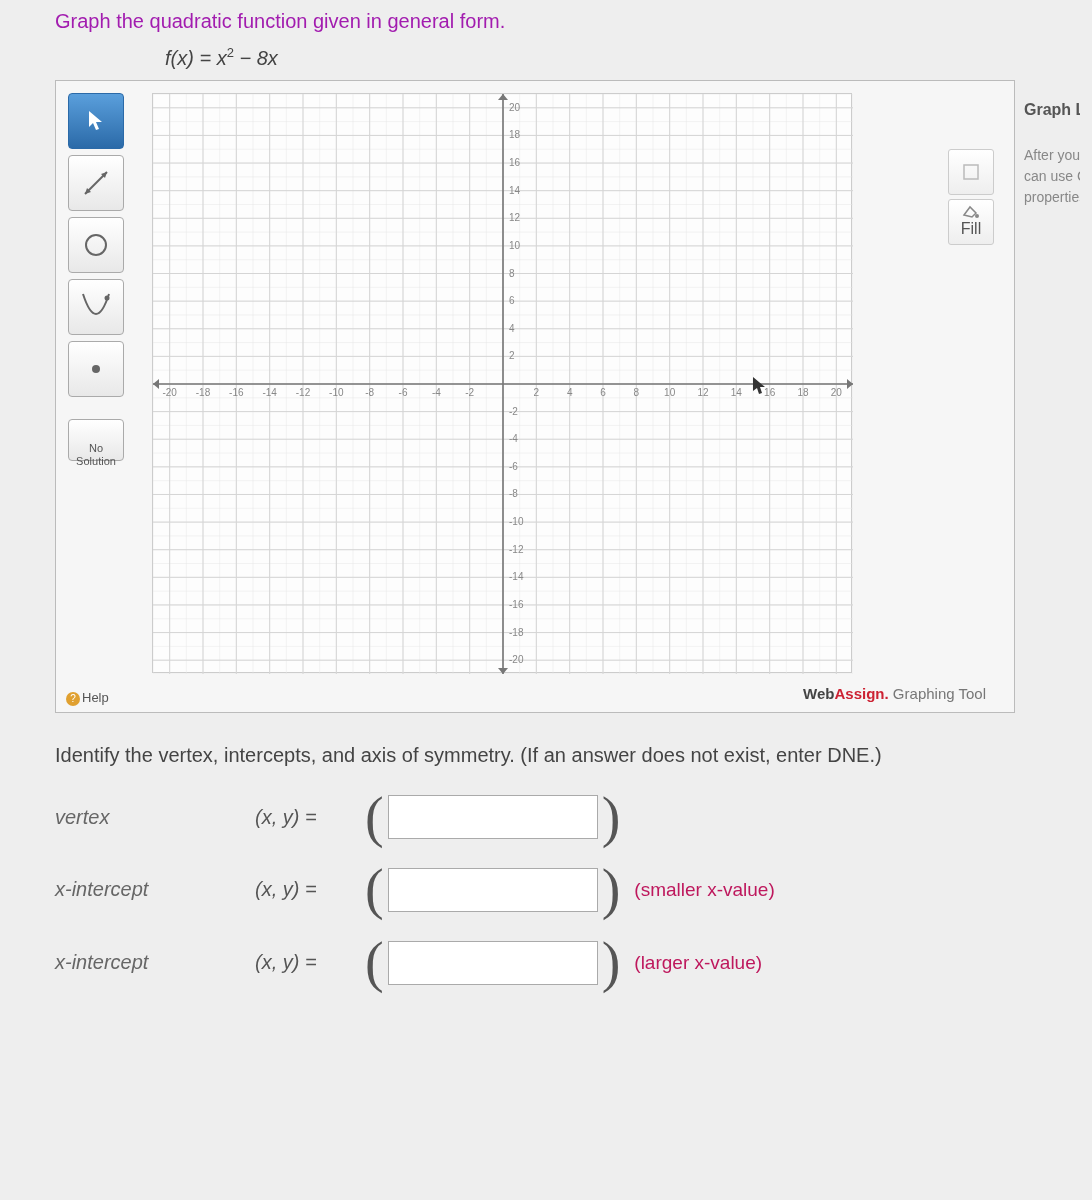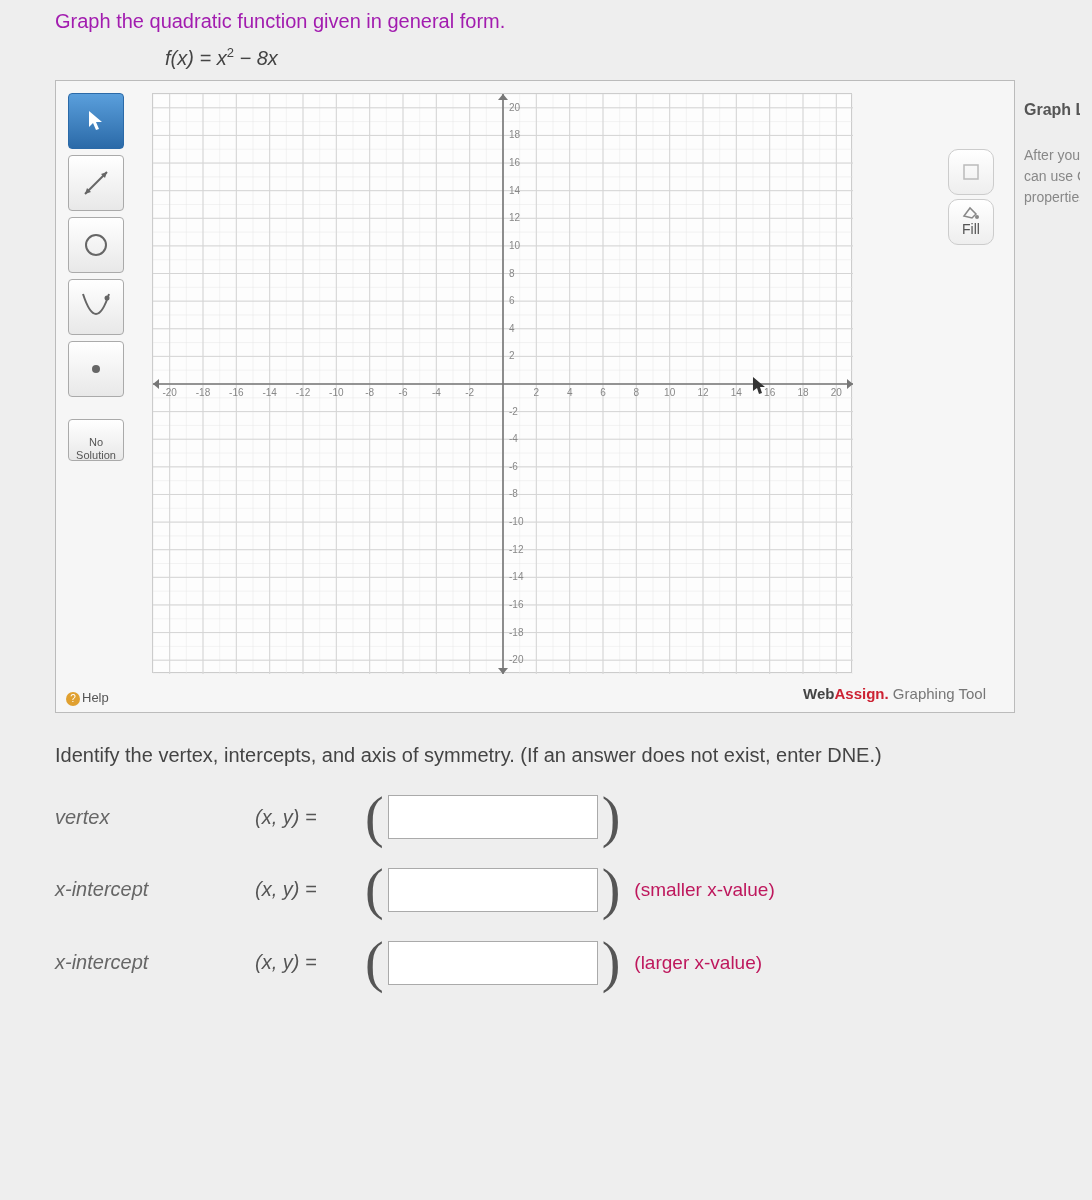--- a/index.html
+++ b/index.html
@@ -66,21 +66,21 @@
   .tool svg { display: block; }
   .no-sol {
     width: 56px;
     height: 42px;
     border: 1px solid #aaa;
     border-radius: 4px;
     background: linear-gradient(#fff, #e8e8e8);
     font-size: 11px;
     text-align: center;
     line-height: 1.2;
-    padding-top: 16px;
+    padding-top: 22px;
     color: #555;
     cursor: pointer;
   }
   .plot-area {
     position: relative;
     flex: 1;
     height: 590px;
   }
   .plot-frame {
     position: absolute;
@@ -97,24 +97,24 @@
     top: 60px;
     width: 48px;
     display: flex;
     flex-direction: column;
     gap: 4px;
   }
   .rc-btn {
     width: 46px;
     height: 46px;
     border: 1px solid #ccc;
-    border-radius: 10px;
+    border-radius: 3px;
     background: linear-gradient(#fff,#eee);
     cursor: pointer;
-    font-size: 14px;
+    font-size: 16px;
     color: #555;
     display:flex;align-items:center;justify-content:center;
     flex-direction: column;
   }
   .help-link {
     position: absolute;
     left: 10px;
     bottom: 6px;
     font-size: 13px;
     color: #555;

